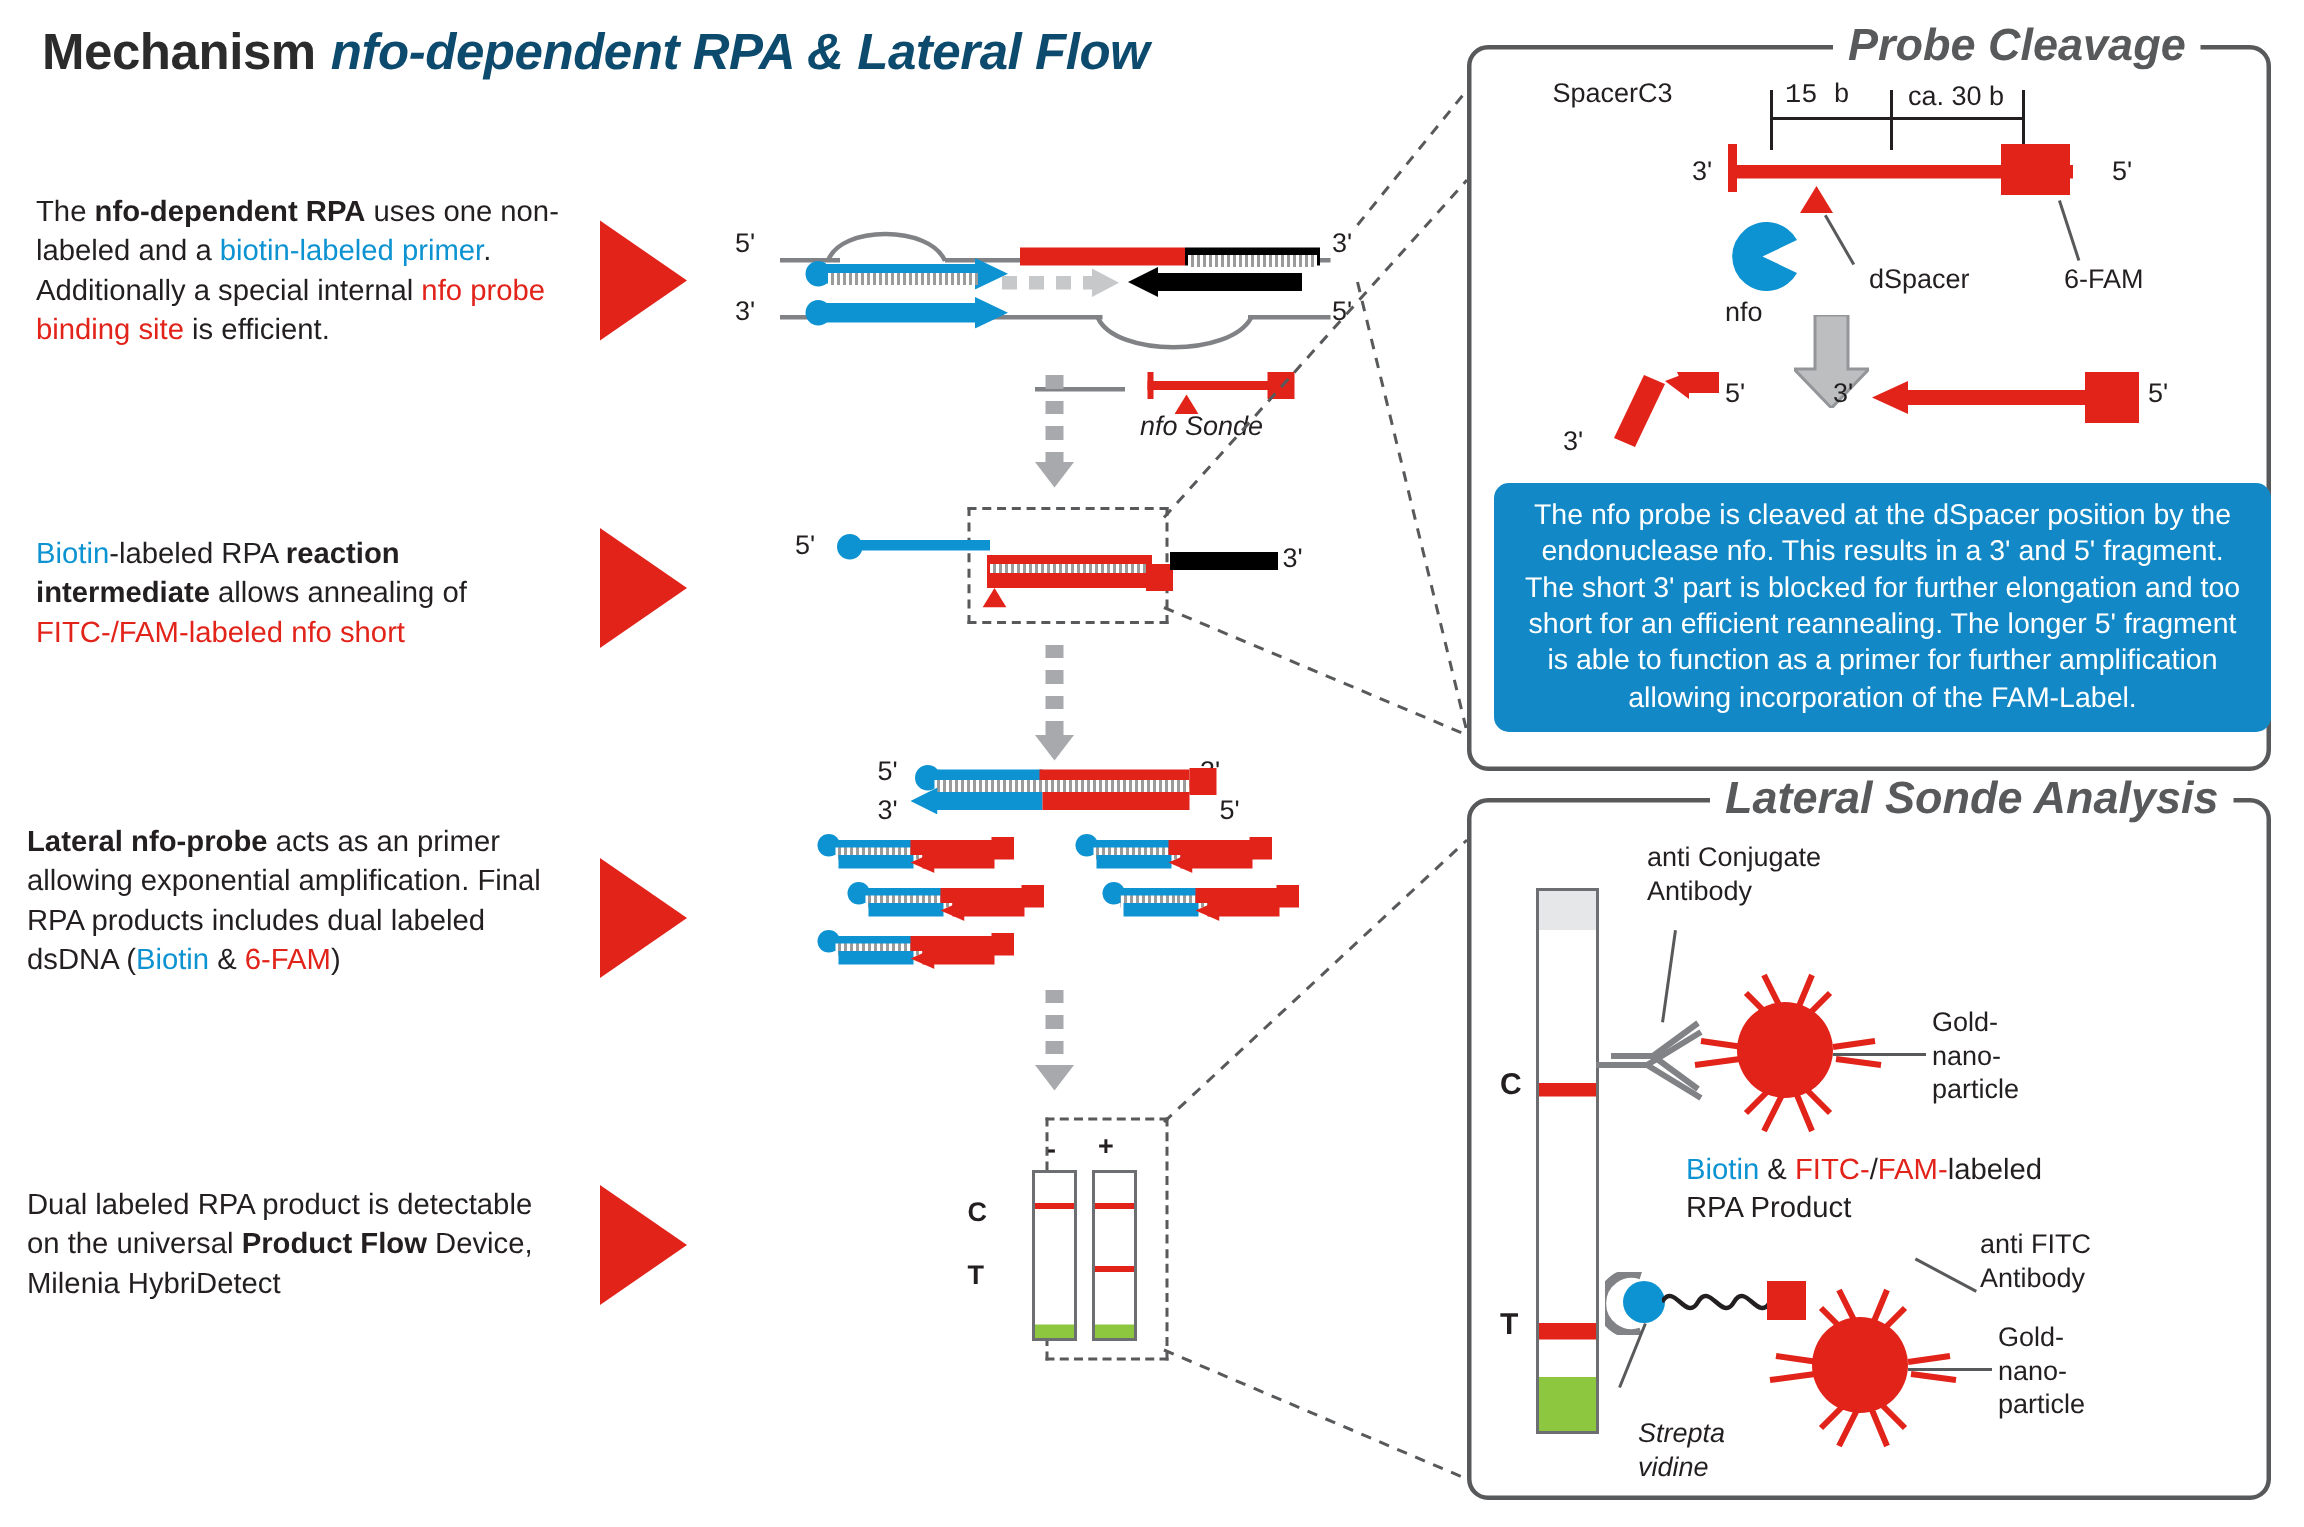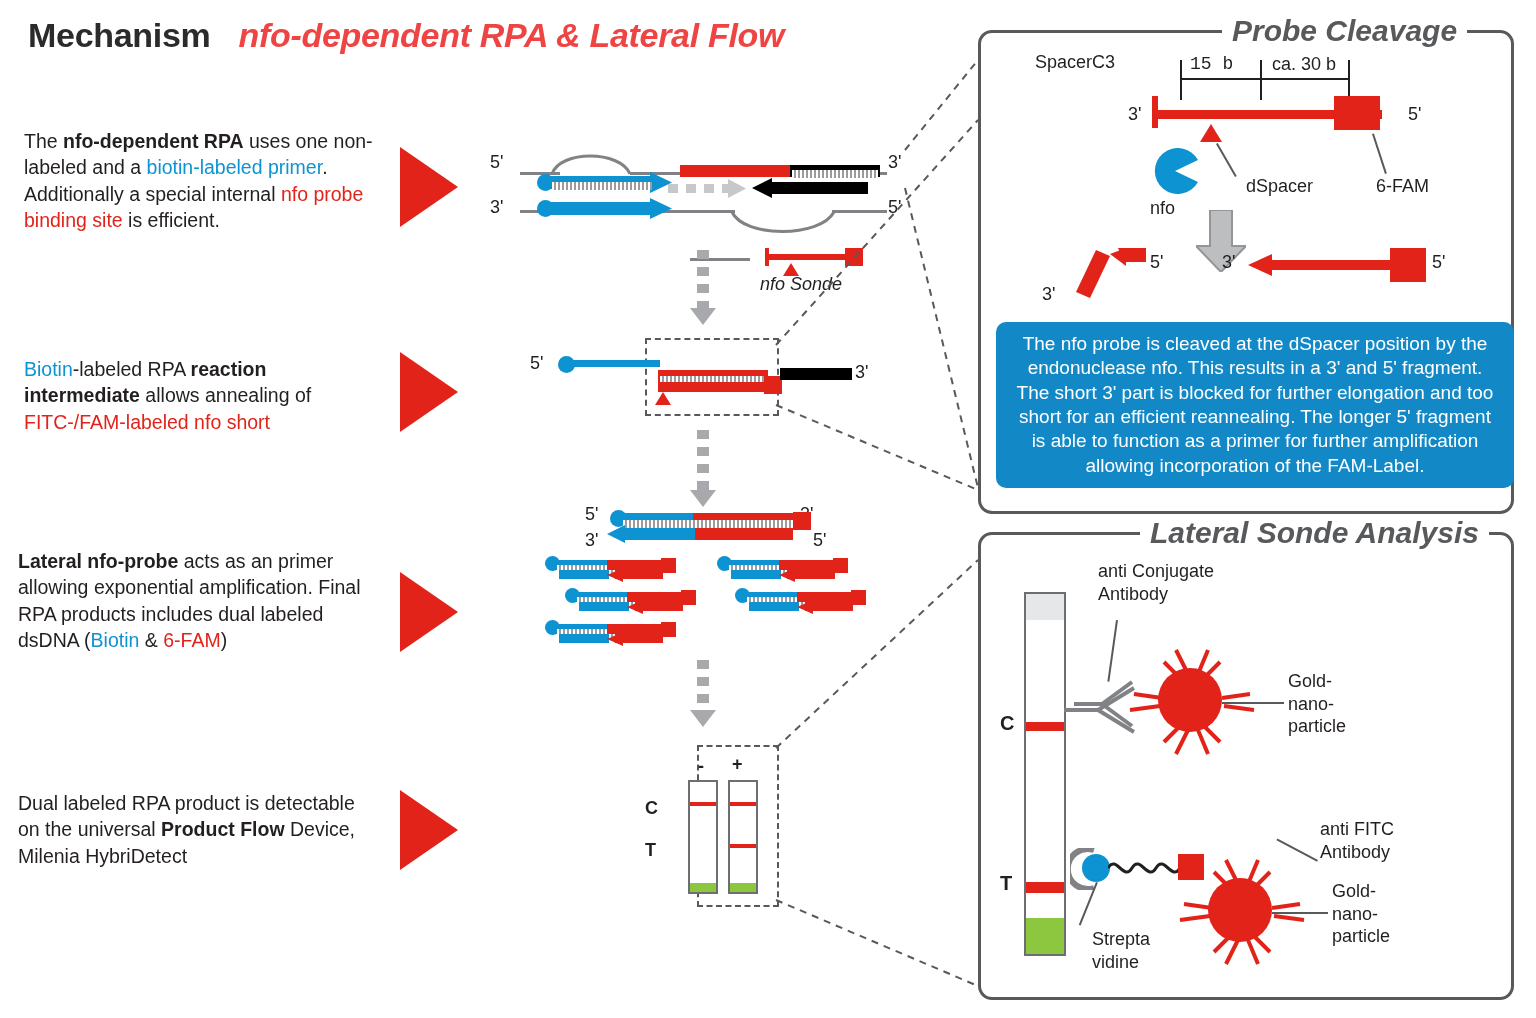--- a/index.html
+++ b/index.html
@@ -2,21 +2,21 @@
 <html><head>
 <meta charset="utf-8">
 <style>
   html,body{margin:0;padding:0;background:#ffffff;}
   body{width:1536px;height:1018px;position:relative;font-family:"Liberation Sans",sans-serif;color:#231f20;overflow:hidden;}
   .abs{position:absolute;}
 
   
   #title{left:28px;top:16px;font-size:34px;font-weight:bold;letter-spacing:-.3px;}
   #title .part1{color:#2b2b2b;}
-  #title .part2{color:#ef4444;font-style:italic;margin-left:28px;}
+  #title .part2{color:#0c4a6e;font-style:italic;margin-left:10px;}
 
   
   .ltext{width:350px;font-size:19.5px;line-height:1.35;color:#231f20;}
   .b{font-weight:bold;}
   .blue{color:#0d93d1;}
   .red{color:#e2231a;}
 
   
   .tri{width:0;height:0;border-left:58px solid #e2231a;border-top:40px solid transparent;border-bottom:40px solid transparent;}
 
@@ -345,31 +345,32 @@
       <path d="M92,102 L74,84 M80,114 L70,90"></path>
       <path d="M6,54 L34,58 M2,70 L32,66"></path>
       <path d="M122,54 L94,58 M126,70 L96,66"></path>
     </g>
   </svg>
   <div class="abs leader" style="left:222px;top:142px;width:62px;height:2px;"></div>
   <div class="abs lbl" style="left:288px;top:110px;white-space:pre;line-height:1.25;">Gold-
 nano-
 particle</div>
 
+  <div class="abs" style="left:124px;top:208px;width:270px;font-size:19.5px;line-height:1.3;"><span id="prod"><span class="blue">Biotin</span><span class=""> &amp; </span><span class="red">FITC-</span><span class="">/</span><span class="red">FAM-</span><span class="">labeled RPA Product</span></span></div>
 
   <svg class="abs" style="left:70px;top:288px;" width="28" height="42">
     <path d="M24,2 A20,20 0 1 0 24,40" stroke="#808285" stroke-width="6" fill="none"></path>
   </svg>
   <div class="abs dot" style="left:82px;top:294px;width:28px;height:28px;"></div>
   <svg class="abs" style="left:108px;top:294px;" width="72" height="28">
     <path d="M0,14 C8,0 16,28 24,14 C32,0 40,28 48,14 C56,0 64,28 72,14" stroke="#231f20" stroke-width="3" fill="none"></path>
   </svg>
   <div class="abs sq" style="left:178px;top:294px;width:26px;height:26px;"></div>
   <div class="abs leader" style="left:96px;top:322px;width:2px;height:46px;transform:rotate(22deg);transform-origin:0 0;"></div>
-  <div class="abs lbl" style="left:92px;top:368px;white-space:pre;line-height:1.25;">Strepta
+  <div class="abs lbl" style="left:92px;top:384px;white-space:pre;line-height:1.25;font-style:italic;">Strepta
 vidine</div>
 
   <div class="abs" style="left:208px;top:318px;width:64px;height:64px;border-radius:50%;background:#e2231a;"></div>
   <svg class="abs" style="left:178px;top:290px;" width="128" height="124">
     <g stroke="#e2231a" stroke-width="4" fill="none">
       <path d="M36,22 L54,40 M48,10 L60,34"></path>
       <path d="M92,22 L74,40 M80,10 L70,34"></path>
       <path d="M36,102 L54,84 M48,114 L60,90"></path>
       <path d="M92,102 L74,84 M80,114 L70,90"></path>
       <path d="M6,54 L34,58 M2,70 L32,66"></path>

